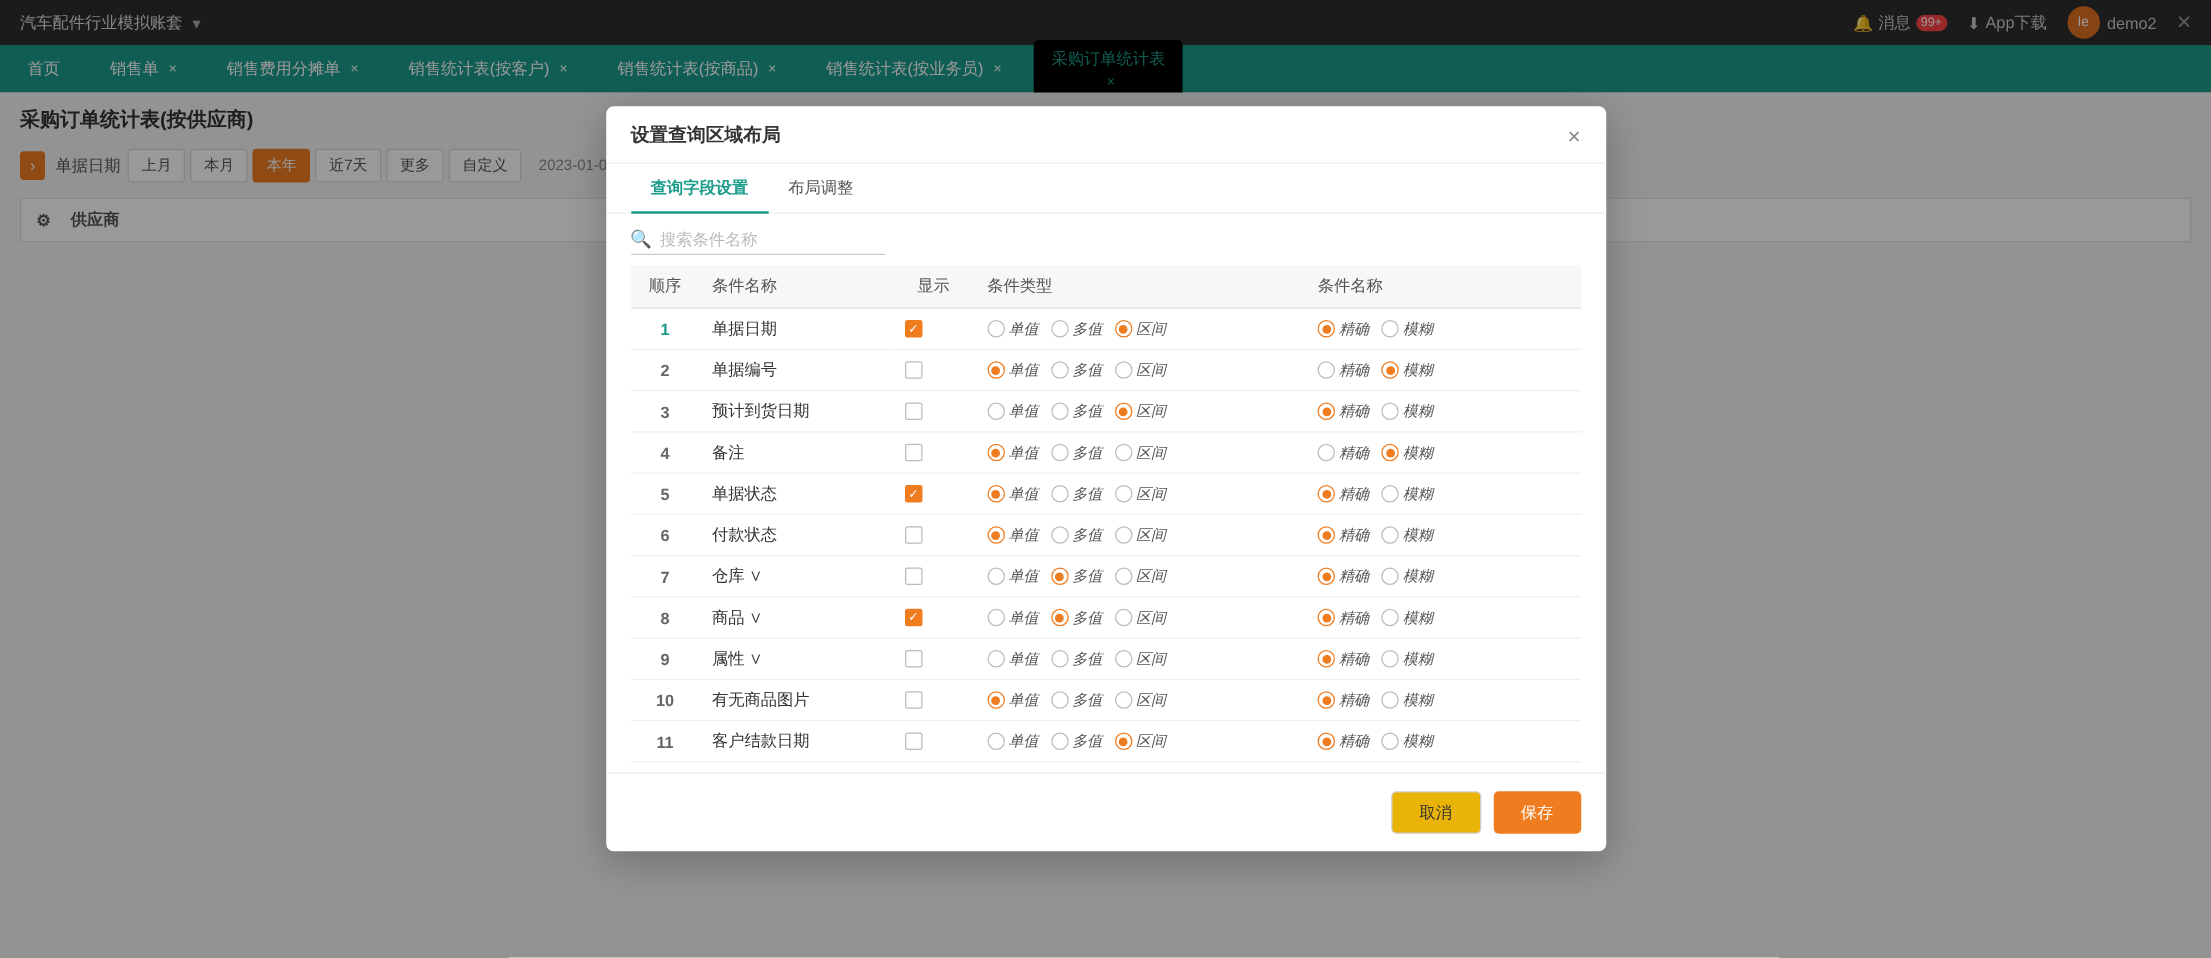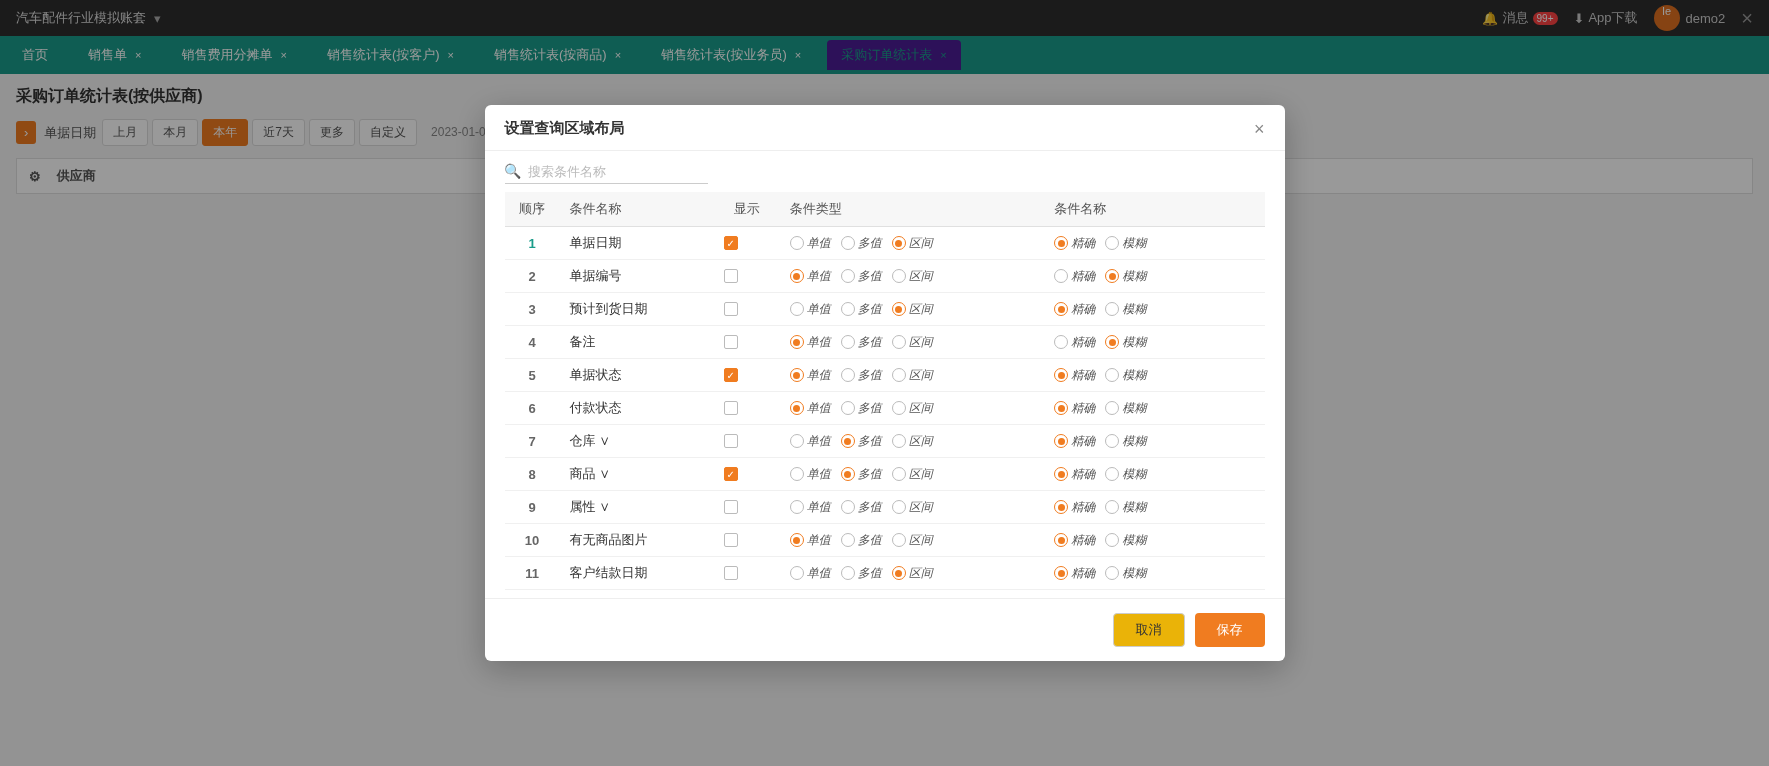--- a/index.html
+++ b/index.html
@@ -12,41 +12,41 @@
       display: flex;
       align-items: center;
       justify-content: space-between;
       padding: 0 16px;
       color: #ccc;
     }
     .top-nav-left { font-size: 13px; color: #ddd; display: flex; align-items: center; gap: 8px; }
     .top-nav-right { display: flex; align-items: center; gap: 16px; font-size: 13px; color: #ccc; }
     .notification-btn { display: flex; align-items: center; gap: 4px; cursor: pointer; }
     .badge { background: #f44; color: #fff; font-size: 10px; border-radius: 8px; padding: 1px 4px; }
-    .avatar-circle { width: 26px; height: 26px; border-radius: 50%; background: #e07020; display: flex; align-items: flex-start; justify-content: center; color: #fff; font-size: 11px; }
+    .avatar-circle { width: 26px; height: 26px; border-radius: 50%; background: #e07020; display: flex; align-items: center; justify-content: center; color: #fff; font-size: 11px; }
 
     
     .tab-nav {
       background: #1a9c8a;
       height: 38px;
       display: flex;
       align-items: center;
       padding: 0 8px;
       gap: 12px;
     }
     .tab-item {
       padding: 6px 14px;
       color: #fff;
       font-size: 13px;
       cursor: pointer;
       border-radius: 4px 4px 0 0;
       white-space: nowrap;
       display: flex; align-items: center; gap: 4px;
     }
-    .tab-item.active { background: #4c1d95; color: #1a9c8a; }
+    .tab-item.active { background: #000000; color: #1a9c8a; flex-direction: column; }
     .tab-close { font-size: 11px; margin-left: 4px; }
 
     
     .main-area {
       background: #f5f5f5;
       padding: 12px 16px;
       min-height: calc(766px - 74px);
       position: relative;
     }
     .page-title { font-size: 16px; color: #333; font-weight: bold; margin-bottom: 12px; }
@@ -278,20 +278,28 @@
 
 <div class="overlay">
 
   <div class="dialog">
 
     <div class="dialog-header">
       <span class="dialog-title">设置查询区域布局</span>
       <span class="dialog-close">×</span>
     </div>
 
+    <div class="dialog-tabs">
+      <div class="dialog-tab active">
+        <span>查询字段设置</span>
+      </div>
+      <div class="dialog-tab">
+        <span>布局调整</span>
+      </div>
+    </div>
 
     <div class="dialog-search">
       <div class="search-wrapper">
         <span class="search-icon">🔍</span>
         <input class="search-input" type="text" placeholder="搜索条件名称" style="">
       </div>
     </div>
 
     <div class="dialog-table">
       <table>

